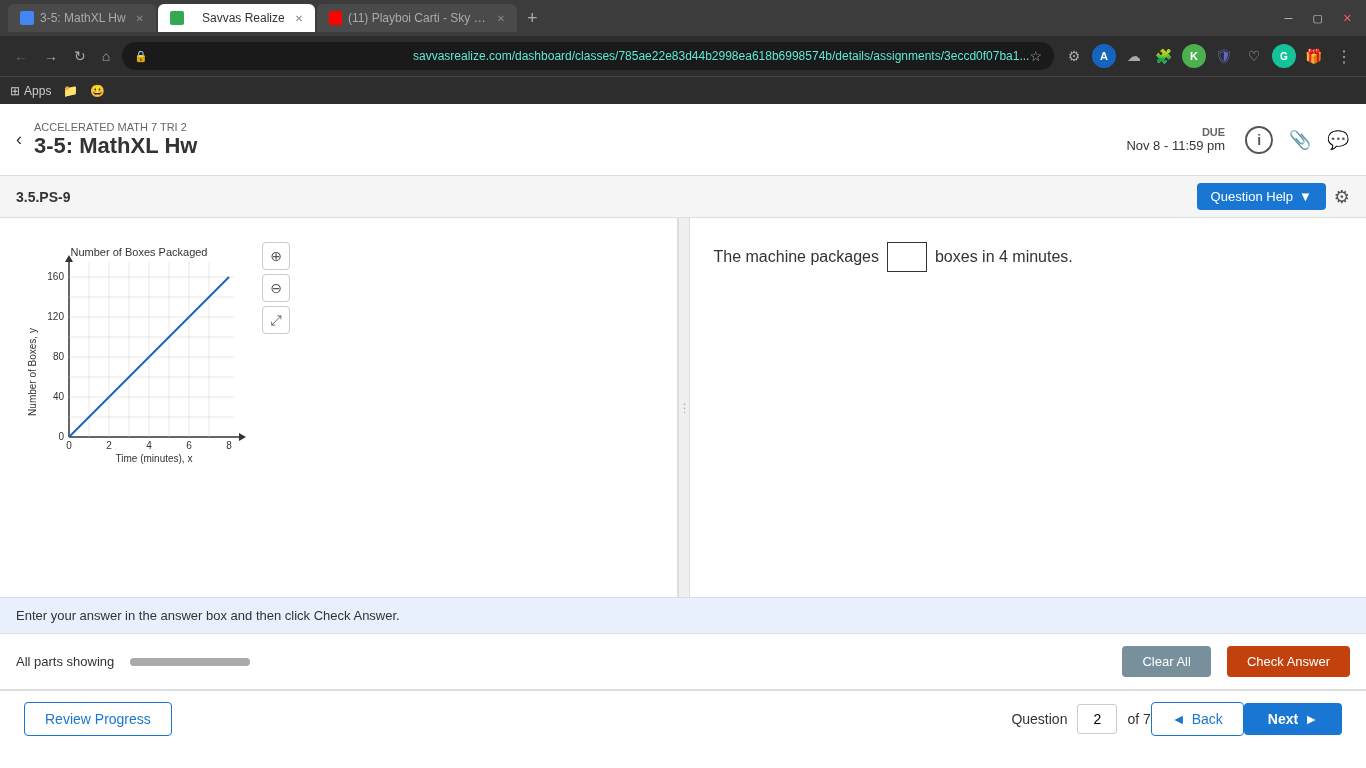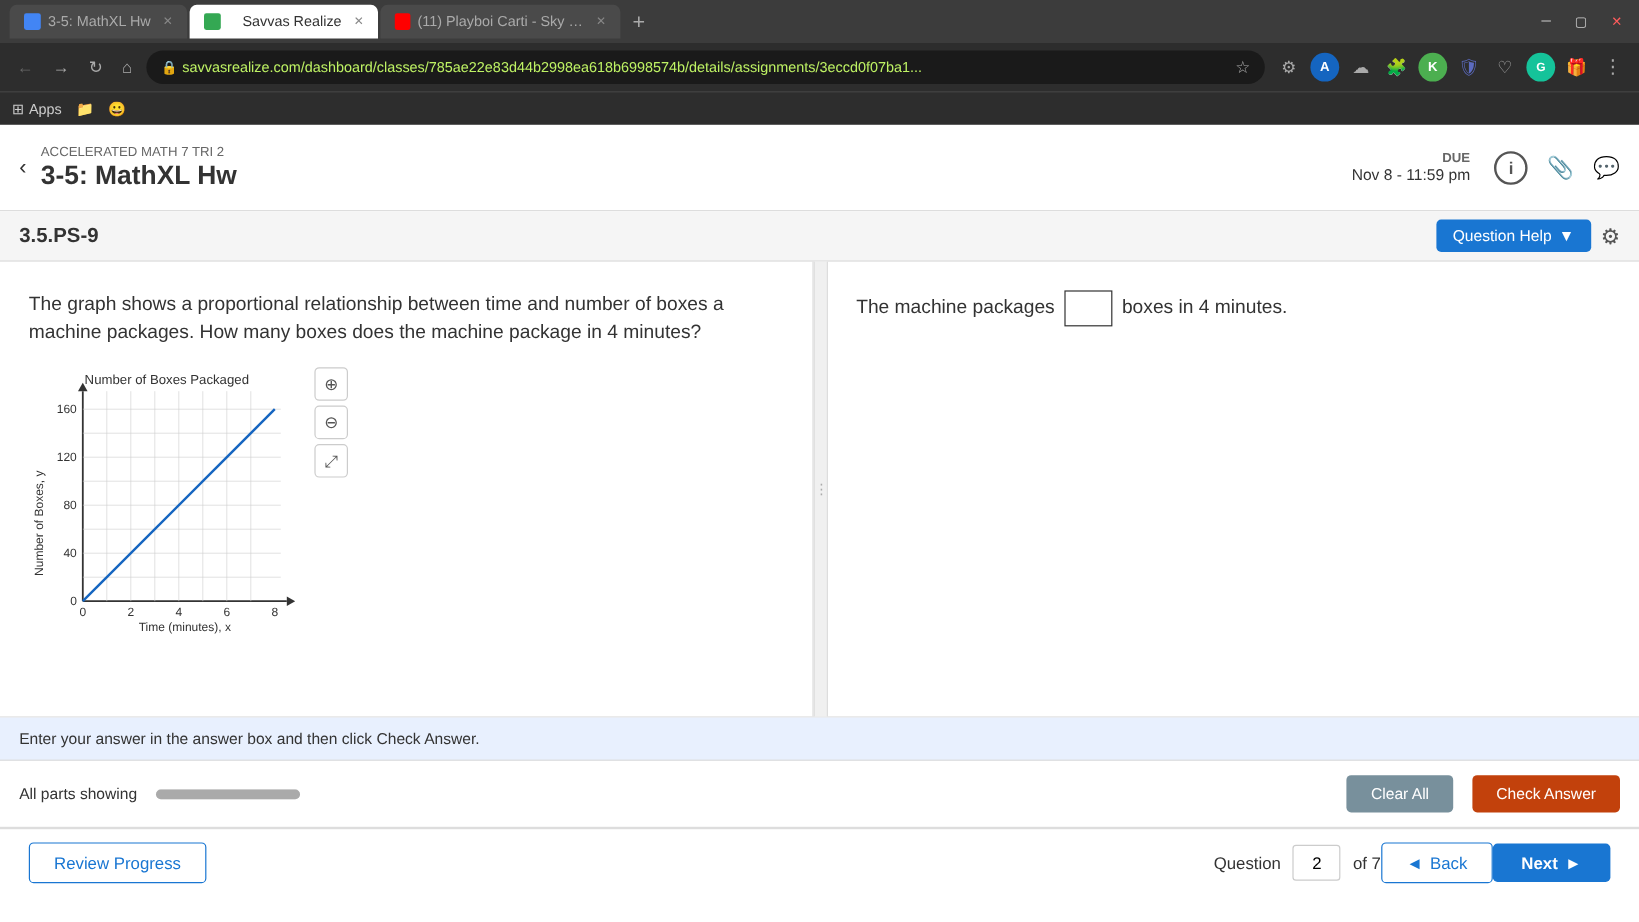--- a/index.html
+++ b/index.html
@@ -18,21 +18,21 @@
     .tab-favicon.red { background: #ea4335; }
     .tab-new { background: none; border: none; color: #aaa; font-size: 18px; cursor: pointer; padding: 0 8px; }
     .tab-bar-controls { margin-left: auto; display: flex; align-items: center; gap: 8px; color: #aaa; font-size: 14px; }
     .win-btn { color: #ccc; font-size: 11px; padding: 0 6px; cursor: pointer; }
 
     .address-bar { display: flex; align-items: center; background: #2d2d2d; height: 40px; padding: 0 10px; gap: 8px; }
     .nav-btn { color: #aaa; font-size: 14px; cursor: pointer; padding: 4px; }
     .nav-btn.disabled { color: #666; }
     .url-container { flex: 1; display: flex; align-items: center; background: #1a1a1a; border-radius: 20px; padding: 0 12px; height: 28px; }
     .lock-icon { color: #aaa; font-size: 11px; margin-right: 4px; }
-    .url-text { color: #bef264; font-size: 12px; flex: 1; }
+    .url-text { color: #5eead4; font-size: 12px; flex: 1; text-align: right; }
     .star-icon { color: #aaa; font-size: 14px; }
     .toolbar-icons { display: flex; align-items: center; gap: 6px; }
     .toolbar-icon { width: 24px; height: 24px; border-radius: 50%; display: flex; align-items: center; justify-content: center; font-size: 12px; color: #aaa; cursor: pointer; }
     .toolbar-icon.green-k { background: #4caf50; color: white; font-size: 11px; font-weight: bold; }
     .bookmark-bar { display: flex; align-items: center; background: #2d2d2d; height: 28px; padding: 0 10px; gap: 12px; border-top: 1px solid #444; }
     .bookmark-item { display: flex; align-items: center; gap: 4px; font-size: 12px; color: #ccc; cursor: pointer; }
 
     
     .app-header { background: #fff; border-bottom: 1px solid #ddd; padding: 8px 16px; display: flex; align-items: center; justify-content: space-between; height: 72px; }
     .header-left { display: flex; align-items: center; gap: 12px; }
@@ -42,21 +42,21 @@
     .header-title { font-size: 22px; font-weight: bold; color: #333; }
     .header-right { display: flex; align-items: center; gap: 20px; }
     .due-block { text-align: right; }
     .due-label { font-size: 11px; color: #666; font-weight: bold; }
     .due-date { font-size: 13px; color: #333; }
     .header-icons { display: flex; gap: 16px; align-items: center; }
     .header-icon-btn { color: #555; font-size: 18px; cursor: pointer; }
 
     
     .question-header { display: flex; align-items: center; justify-content: space-between; background: #f5f5f5; border-bottom: 1px solid #ddd; padding: 0 16px; height: 42px; }
-    .question-id { font-size: 17px; font-weight: bold; color: #333; }
+    .question-id { font-size: 14px; font-weight: bold; color: #333; }
     .question-help-btn { background: #1976d2; color: white; border: none; padding: 6px 14px; border-radius: 4px; font-size: 13px; cursor: pointer; display: flex; align-items: flex-end; gap: 6px; }
     .settings-icon-btn { color: #555; font-size: 18px; cursor: pointer; margin-left: 8px; }
 
     .question-body { display: flex; height: 380px; border-bottom: 1px solid #ddd; }
     .question-left { flex: 1; padding: 24px; border-right: 1px solid #ddd; }
     .question-text { font-size: 16px; color: #333; line-height: 1.5; margin-bottom: 16px; }
     .question-right { flex: 1; padding: 24px; display: flex; align-items: flex-start; justify-content: flex-start; }
     .answer-text { font-size: 16px; color: #333; display: flex; align-items: center; gap: 8px; }
     .answer-box { width: 40px; height: 30px; border: 1px solid #333; display: inline-block; vertical-align: middle; }
 
@@ -186,21 +186,20 @@
       <span>Question Help</span>
       <span>▼</span>
     </button>
     <span class="settings-icon-btn" style="margin-left:8px;">⚙</span>
   </div>
 </div>
 
 <div class="question-body">
 
   <div class="question-left">
-    <p class="question-text">The graph shows a proportional relationship between time and number of boxes a machine packages. How many boxes does the machine package in 4 minutes?</p>
 
     
     <div class="graph-container">
       <svg width="230" height="230">
 
         <text x="115" y="14" text-anchor="middle" font-size="11" fill="#333">Number of Boxes Packaged</text>
 
         <text x="12" y="130" text-anchor="middle" font-size="10" fill="#333" transform="rotate(-90, 12, 130)">Number of Boxes, y</text>
 
         <line x1="45" y1="20" x2="45" y2="195" stroke="#333" stroke-width="1.5"></line>

